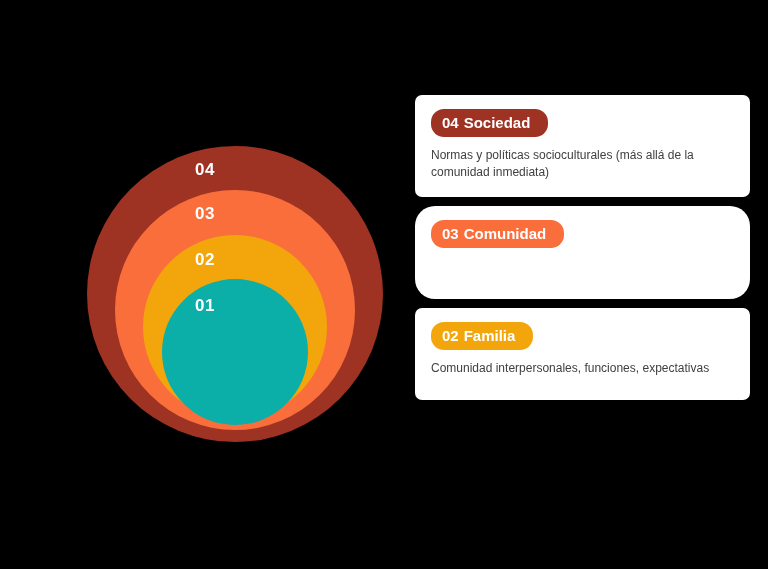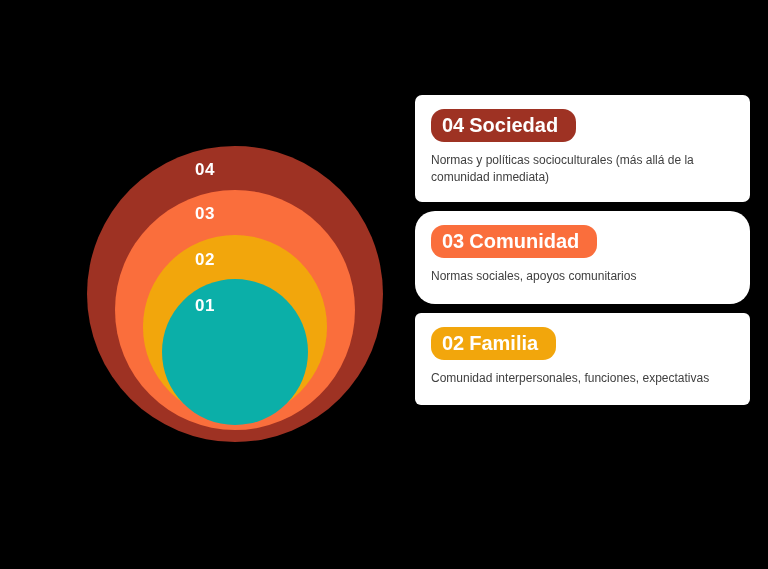--- a/index.html
+++ b/index.html
@@ -63,36 +63,36 @@
     box-shadow: 0 1px 3px rgba(0,0,0,0.35);
     padding: 14px 16px 16px 16px;
     margin-bottom: 9px;
     box-sizing: border-box;
   }
   .card-pill {
     display: inline-block;
     border-radius: 13px;
     color: #ffffff;
     font-weight: bold;
-    font-size: 20px;
+    font-size: 15px;
     line-height: 1;
     padding: 6px 18px 7px 11px;
     margin-bottom: 10px;
     white-space: nowrap;
   }
   .pill-num { margin-right: 5px; }
   .card-body {
     font-size: 12px;
     color: #404040;
     line-height: 1.42;
   }
 
   #card-04 { min-height: 88px; }
   #card-03 { min-height: 93px; border-radius: 20px; }
-  #card-02 { min-height: 92px; border-radius: 6px; }
+  #card-02 { min-height: 92px; }
   #card-01 { min-height: 88px; }
 </style>
 </head>
 <body style="background: rgb(0, 0, 0);">
 
 <div id="diagram">
 
   <div class="ring" id="ring-04" style="background: rgb(158, 50, 35);"></div>
   <div class="ring" id="ring-03" style="background: rgb(250, 110, 60);"></div>
   <div class="ring" id="ring-02" style="background: rgb(242, 166, 12);"></div>
@@ -110,21 +110,20 @@
     <div class="card-pill" style="background: rgb(158, 50, 35);">
       <span class="pill-num">04</span><span>Sociedad</span>
     </div>
     <div class="card-body">Normas y políticas socioculturales (más allá de la comunidad inmediata)</div>
   </div>
 
   <div class="card" id="card-03">
     <div class="card-pill" style="background: rgb(250, 110, 60);">
       <span class="pill-num">03</span><span>Comunidad</span>
     </div>
-    <div class="card-body">Normas sociales, apoyos comunitarios</div>
   </div>
 
   <div class="card" id="card-02">
     <div class="card-pill" style="background: rgb(242, 166, 12);">
       <span class="pill-num">02</span><span>Familia</span>
     </div>
     <div class="card-body">Comunidad interpersonales, funciones, expectativas</div>
   </div>
 
 

